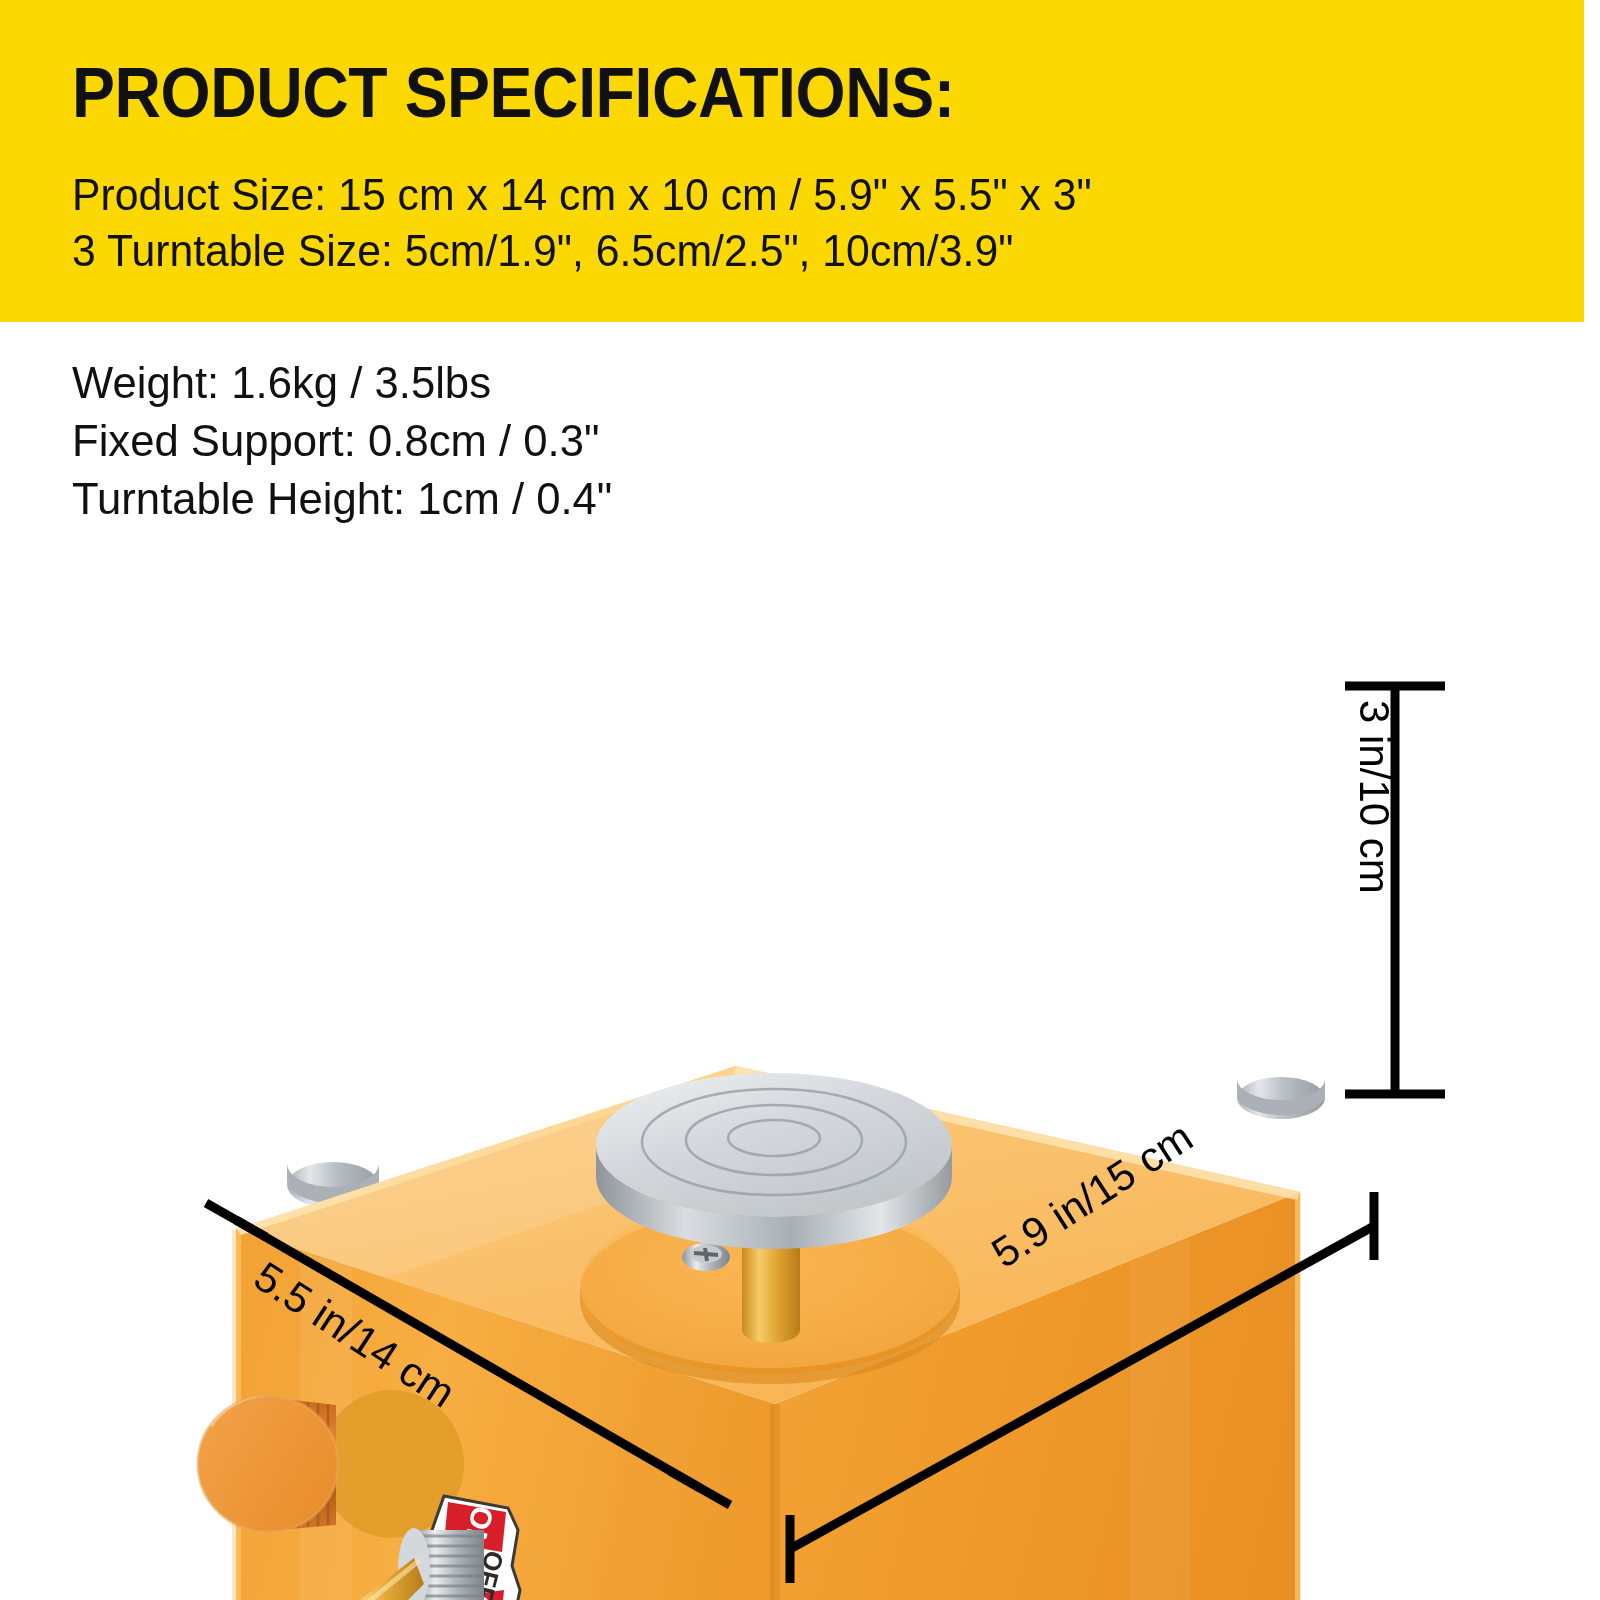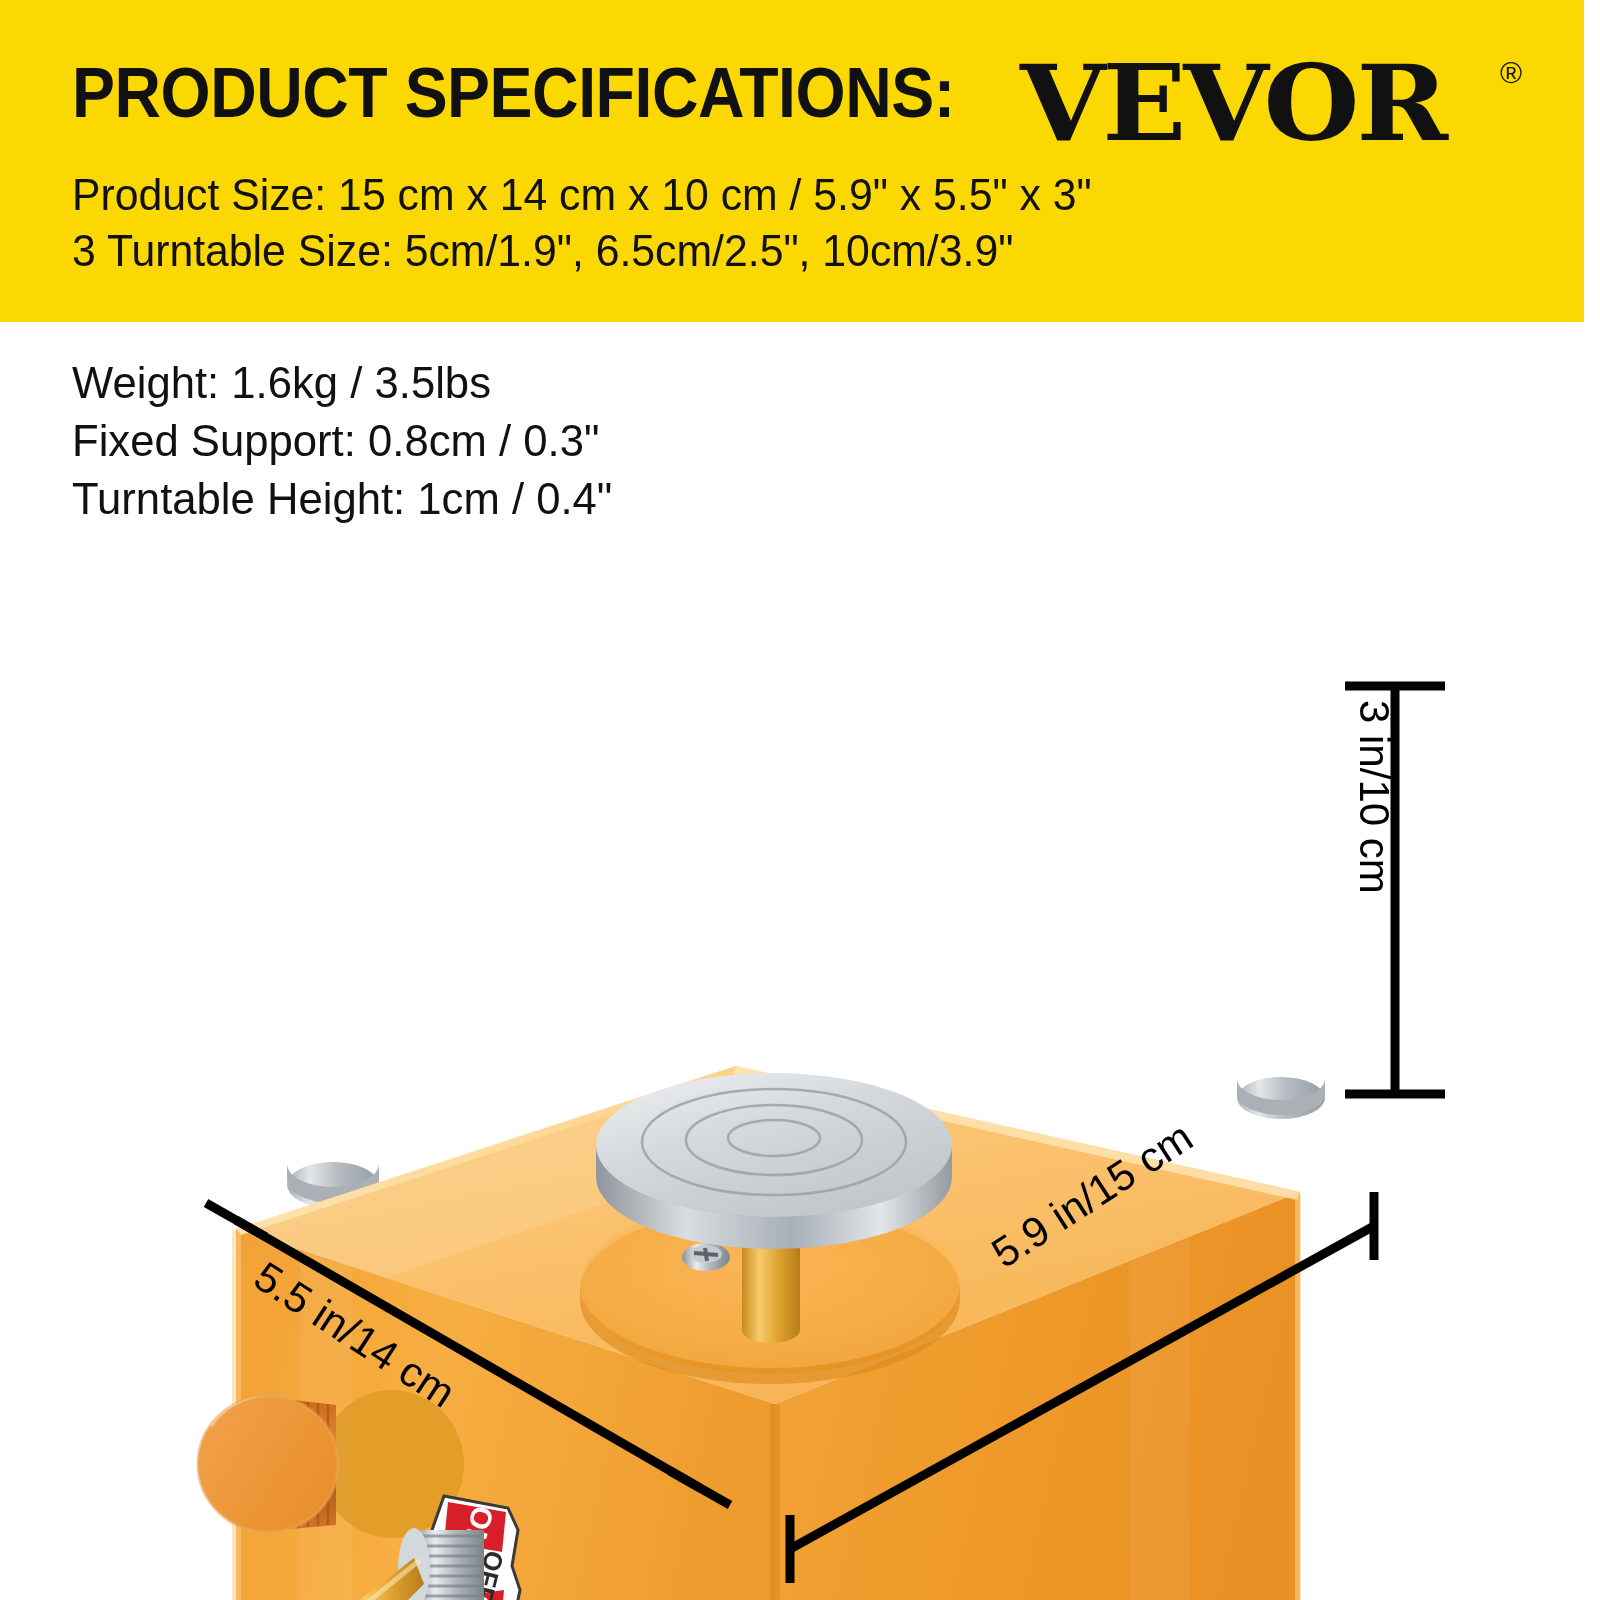--- a/index.html
+++ b/index.html
@@ -80,24 +80,20 @@
     transform:rotate(-33deg);
   }
 </style>
 </head>
 <body>
 
 <div id="banner">
 
   <div id="banner-title">PRODUCT SPECIFICATIONS:</div>
 
-  <div id="logo-wrap">
-    <span id="logo-text">VEVOR</span>
-    <span id="logo-reg">®</span>
-  </div>
 
   <div class="spec-line" id="spec-line-1">Product Size: 15 cm x 14 cm x 10 cm / 5.9" x 5.5" x 3"</div>
 
   <div class="spec-line" id="spec-line-2">3 Turntable Size: 5cm/1.9", 6.5cm/2.5", 10cm/3.9"</div>
 </div>
 
 <div class="wspec" id="wspec-0">Weight: 1.6kg / 3.5lbs</div>
 <div class="wspec" id="wspec-1">Fixed Support: 0.8cm / 0.3"</div>
 <div class="wspec" id="wspec-2">Turntable Height: 1cm / 0.4"</div>
 

